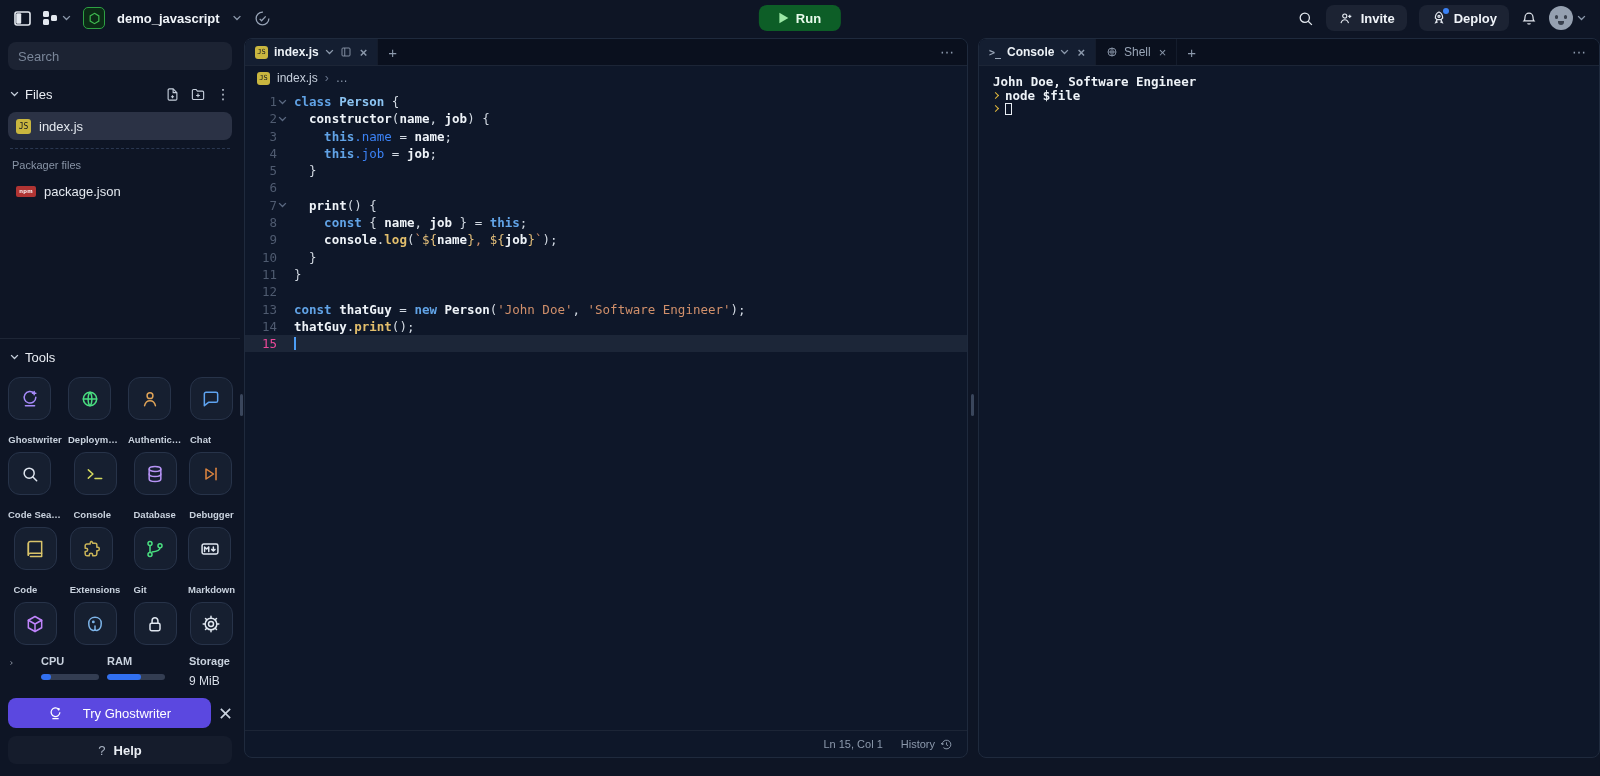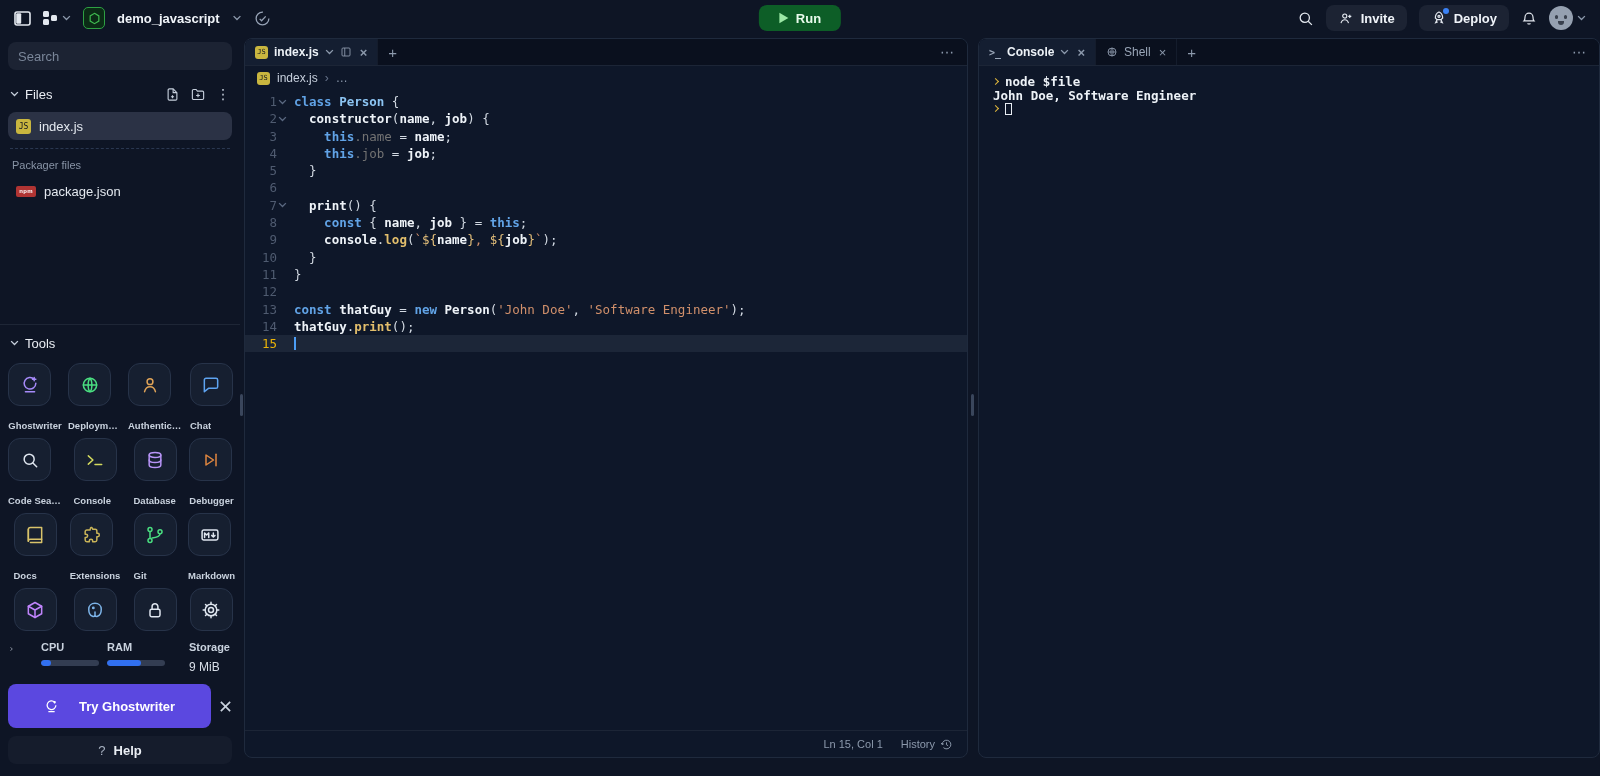--- a/index.html
+++ b/index.html
@@ -42,45 +42,45 @@
   .tile{width:43px;height:43px;border-radius:12px;background:#161F30;border:1px solid #273349;display:flex;align-items:center;justify-content:center}
   .tile svg{width:20px;height:20px}
   .tlabel{font-size:9.5px;font-weight:700;color:#C9D2DE;max-width:54px;white-space:nowrap;overflow:hidden;text-overflow:ellipsis}
   .resources{display:flex;align-items:flex-start;gap:8px;margin-top:10px;padding:0 2px}
   .res-col{display:flex;flex-direction:column;gap:7px}
   .res-lab{font-size:11px;font-weight:700;color:#C9D2DE}
   .bar{width:58px;height:6px;border-radius:3px;background:#333D52;overflow:hidden}
   .bar i{display:block;height:100%;background:#3170F0;border-radius:3px}
   .res-val{font-size:12px;color:#D8DEE8}
   .cta-row{display:flex;align-items:center;gap:8px;margin-top:10px}
-  .gw-btn{flex:1;height:44px;border-radius:8px;background:#5B48E0;display:flex;align-items:center;justify-content:center;gap:20px;cursor:pointer;font-size:13px;font-weight:700;color:#fff}
+  .gw-btn{flex:1;height:30px;border-radius:8px;background:#5B48E0;display:flex;align-items:center;justify-content:center;gap:20px;cursor:pointer;font-size:13px;font-weight:400;color:#fff}
   .help-btn{height:28px;border-radius:8px;background:#151C2C;display:flex;align-items:center;justify-content:center;gap:8px;margin-top:8px;cursor:pointer;font-size:13px;font-weight:700;color:#E9EDF3}
   .help-q{color:#A8B2C2;font-weight:400}
   
   .pane{position:absolute;top:38px;height:720px;background:#0E1729;border:1px solid #1F2A3D;border-radius:8px;display:flex;flex-direction:column;overflow:hidden}
   .editor-pane{left:244px;width:724px}
   .console-pane{left:978px;width:622px}
   .tabbar{height:27px;background:#0A101E;border-bottom:1px solid #1C2536;display:flex;align-items:stretch;flex-shrink:0}
   .tab{display:flex;align-items:center;gap:6px;padding:0 10px;font-size:12px;color:#9AA6B8;cursor:pointer;border-right:1px solid #141C2C}
   .tab.active{background:#141E31;color:#EDF2F7;font-weight:700}
   .tab .x{color:#8C99AC;font-size:13px;margin-left:2px}
   .plus-btn{display:flex;align-items:center;padding:0 10px;color:#8C99AC;font-size:15px;cursor:pointer}
   .dots-btn{margin-left:auto;display:flex;align-items:center;padding:0 12px;color:#8C99AC;font-size:14px;cursor:pointer;letter-spacing:1px}
   .breadcrumb{height:24px;display:flex;align-items:center;gap:7px;padding:0 12px;font-size:12px;color:#C6CFDC;flex-shrink:0}
   .crumb-sep{color:#66738A}
   .code-area{flex:1;padding-top:3px;font-family:"DejaVu Sans Mono",monospace;font-size:12.5px;overflow:hidden;position:relative}
   .code-line{display:flex;height:17.3px;line-height:17.3px}
   .code-line.active{background:#1C2638}
   .gutter{width:46px;flex-shrink:0;display:flex;justify-content:flex-end;align-items:center;gap:1px;color:#4F5B70;padding-right:2px}
-  .code-line.active .gutter{color:#eab308}
+  .code-line.active .gutter{color:#ec4899}
   .fold{width:11px;height:11px;display:flex;align-items:center;color:#5A6880}
   .code-text{white-space:pre;padding-left:3px}
   .tok-k{color:#61A3E6;font-weight:700}
   .tok-ty{color:#8CC4F2;font-weight:700}
-  .tok-pr{color:#737373}
+  .tok-pr{color:#3b82f6}
   .tok-v{color:#EEF3F8;font-weight:700}
   .tok-p{color:#D3DAE3}
   .tok-fn{color:#E2BE6C;font-weight:700}
   .tok-s{color:#D1906B}
   .tok-tp{color:#E5C07B}
   .cursor{display:inline-block;width:2px;height:13px;background:#4C9DF5;vertical-align:-2px}
   .statusbar{height:27px;border-top:1px solid #1C2536;display:flex;align-items:center;justify-content:flex-end;gap:18px;padding:0 14px;font-size:11px;color:#8C99AC;flex-shrink:0}
   .status-item{display:flex;align-items:center;gap:5px;cursor:pointer}
   .console-out{flex:1;padding:9px 14px;font-family:"DejaVu Sans Mono",monospace;font-size:12.5px;line-height:13.8px;font-weight:700;color:#EDF2F7}
   .c-line{display:flex;align-items:center;white-space:pre}
@@ -295,21 +295,21 @@
           </div>
           <div class="tlabel">Debugger</div>
         </div>
         <div class="tool">
           <div class="tile">
             <svg viewBox="0 0 24 24" fill="none" stroke="#D9C36A" stroke-width="1.8" stroke-linecap="round" stroke-linejoin="round">
               <path d="M4 19.5A2.5 2.5 0 0 1 6.5 17H20V3H6.5A2.5 2.5 0 0 0 4 5.5z"></path>
               <path d="M4 19.5V5.5M20 17v4H6.5"></path>
             </svg>
           </div>
-          <div class="tlabel">Docs</div>
+          <div class="tlabel">Code</div>
         </div>
         <div class="tool">
           <div class="tile">
             <svg viewBox="0 0 24 24" fill="none" stroke="#C9B458" stroke-width="1.8" stroke-linecap="round" stroke-linejoin="round">
               <path d="M13 3a2 2 0 0 0-2 2v1H7a2 2 0 0 0-2 2v3h1a2 2 0 1 1 0 4H5v3a2 2 0 0 0 2 2h3v-1a2 2 0 1 1 4 0v1h3a2 2 0 0 0 2-2v-4h1a2 2 0 1 0 0-4h-1V7a2 2 0 0 0-2-2h-3V5a2 2 0 0 0-2-2z"></path>
             </svg>
           </div>
           <div class="tlabel">Extensions</div>
         </div>
         <div class="tool">
@@ -583,21 +583,21 @@
             <circle cx="12" cy="12" r="8"></circle>
             <path d="M4 12h16M12 4c3 2.5 3 13.5 0 16M12 4c-3 2.5-3 13.5 0 16"></path>
           </svg>
         <span>Shell</span>
         <span class="x">×</span>
       </div>
       <span class="plus-btn">+</span>
       <span class="dots-btn">⋯</span>
     </div>
     <div class="console-out">
+        <div class="c-line"><span>John Doe, Software Engineer</span></div>
         <div class="c-line"><span class="prompt-chev"></span><span>node $file</span></div>
-        <div class="c-line"><span>John Doe, Software Engineer</span></div>
         <div class="c-line"><span class="prompt-chev"></span><span></span><span class="hollow-cursor"></span></div>
       </div>
   </div>
 
   <div class="handle h1"></div>
   <div class="handle h2"></div>
 </div>
 
 </body></html>

